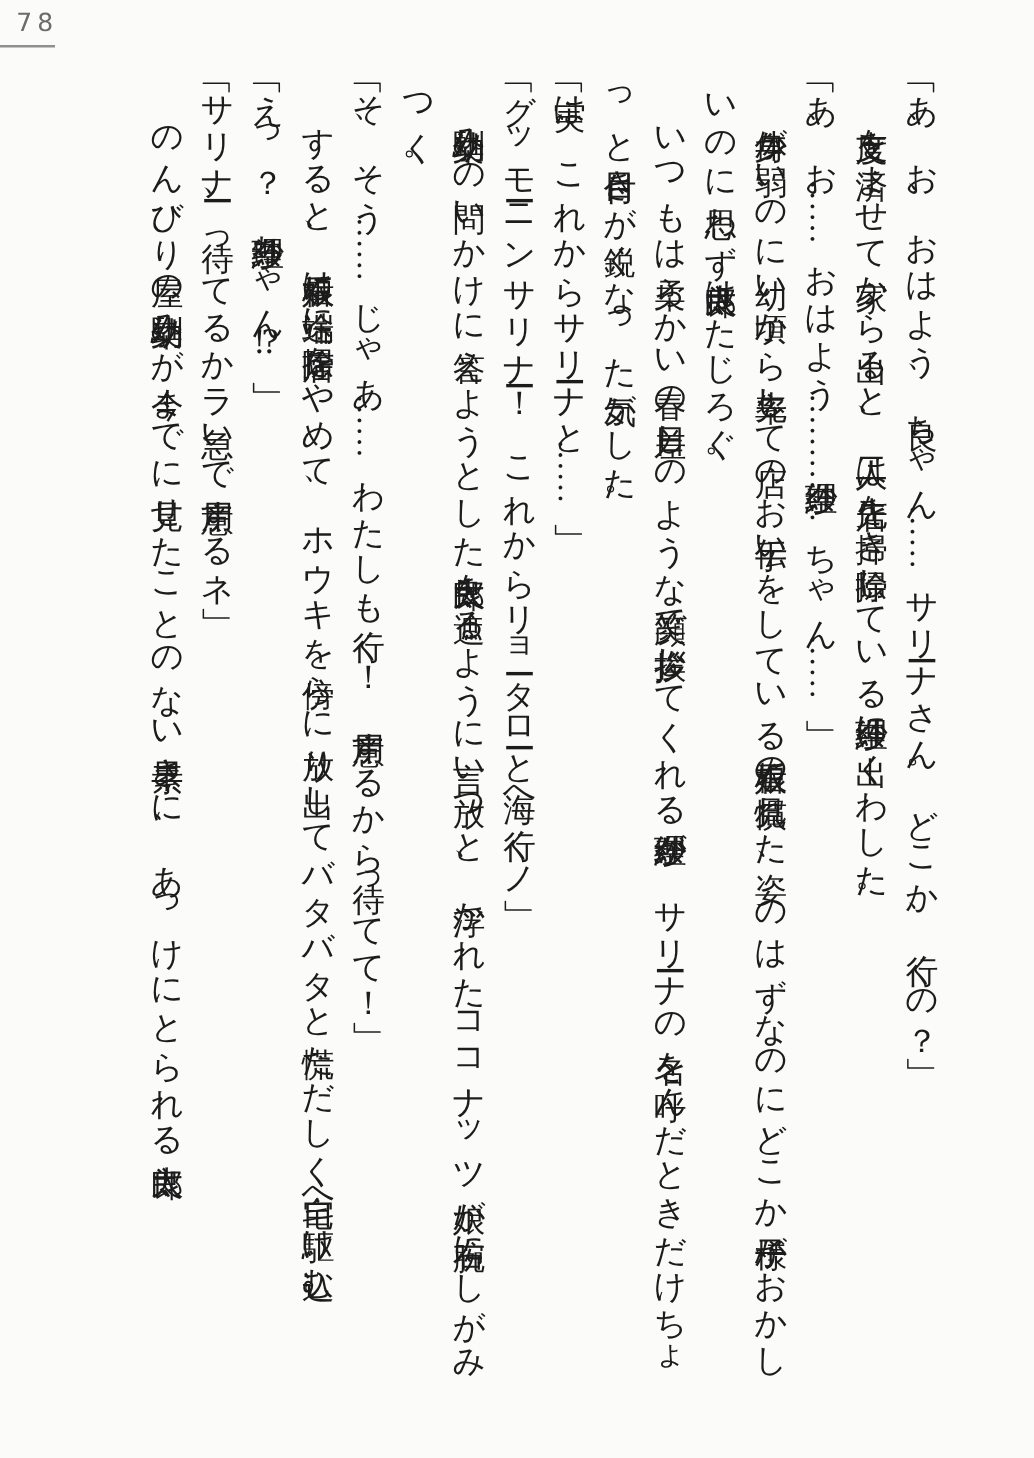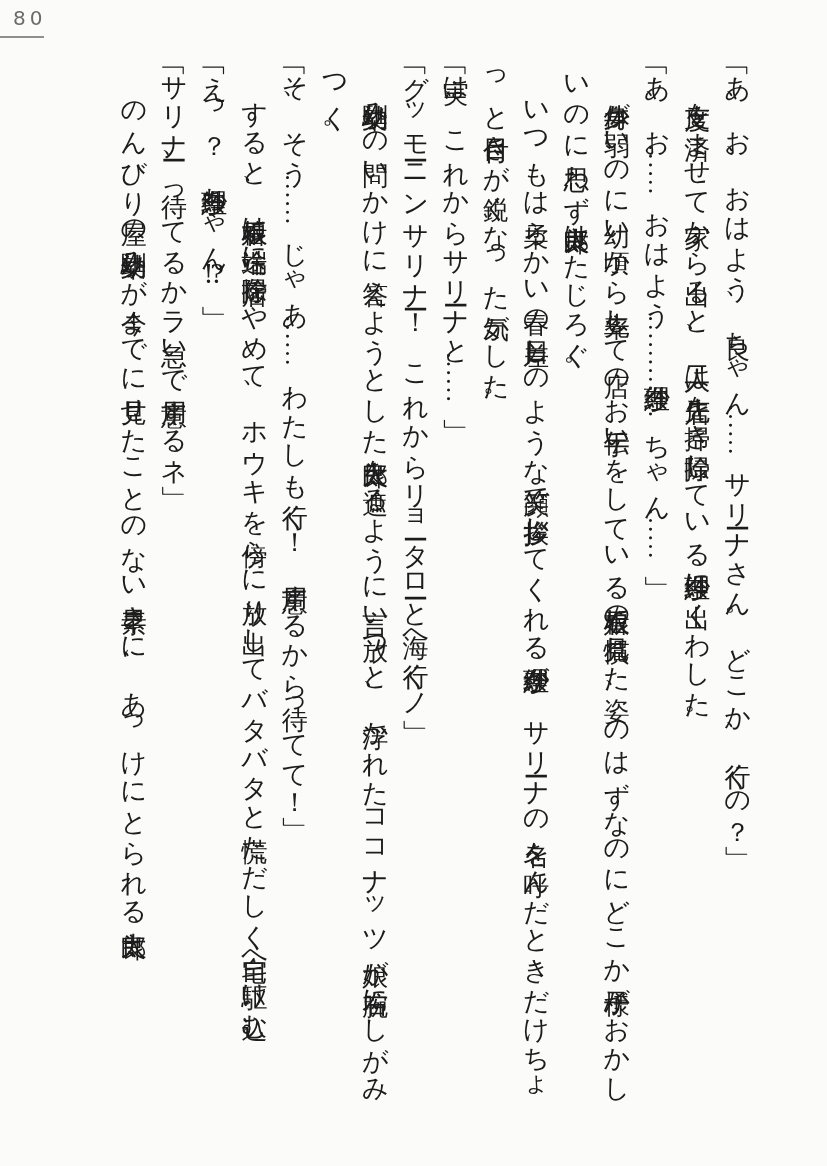--- a/index.html
+++ b/index.html
@@ -55,21 +55,21 @@
   }
   .text-block p.ind {
     text-indent: 1em;
   }
 </style>
 </head>
 <body>
 
 <div class="page">
 
-  <span class="folio-num">80</span>
+  <span class="folio-num">78</span>
   <div class="folio-rule"></div>
 
   <div class="text-block">
     <p>「あ、お、おはよう、良ちゃん……サリーナさん。どこか、行くの？」</p>
     <p class="ind">支度を済ませて家から出ると、二人は店先を掃き掃除している紗理奈に出くわした。</p>
     <p>「あ、お……おはよう……紗理奈……ちゃん……」</p>
     <p class="ind">身体が弱いのに幼い頃から率先して店のお手伝いをしている看板娘の見慣れた姿、のはずなのにどこか様子がおかしいのに思わず良太郎はたじろぐ。</p>
     <p class="ind">いつもは柔らかい春の日差しのような笑顔で挨拶してくれる紗理奈が、サリーナの名を呼んだときだけちょっと目付きが鋭くなった気がした。</p>
     <p>「実は、これからサリーナと……」</p>
     <p>「グッモーニンサリナー！　これからリョータローと海へ行くノ」</p>

